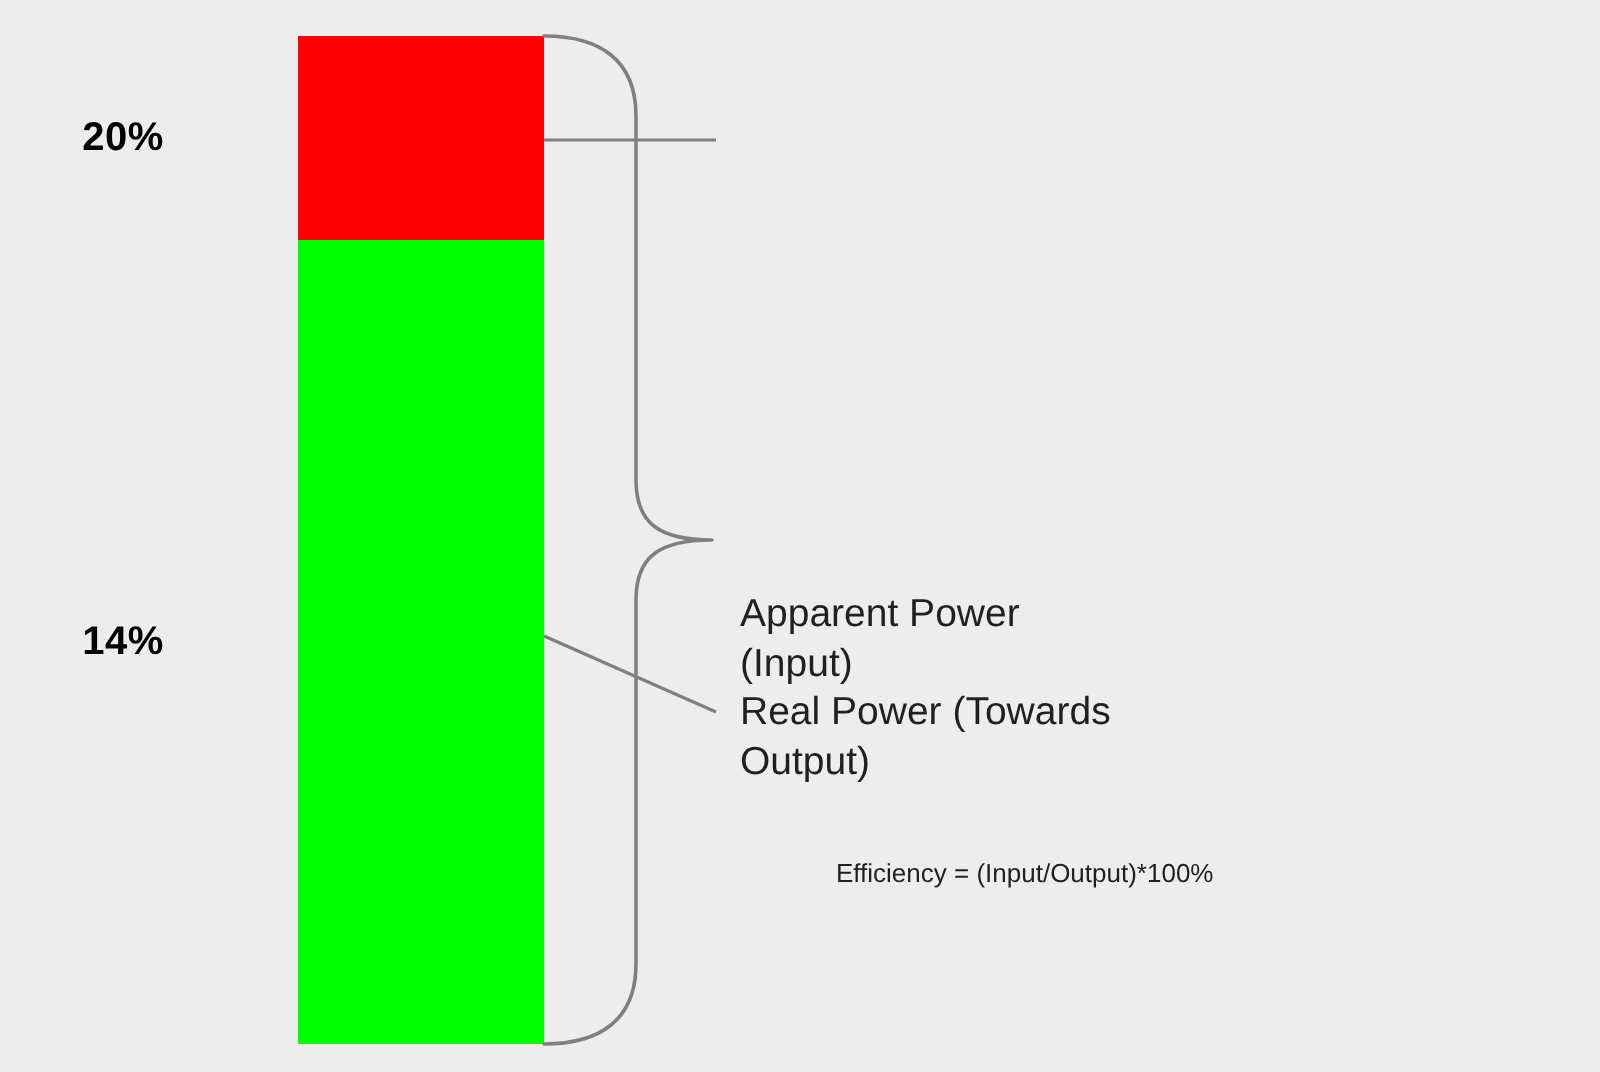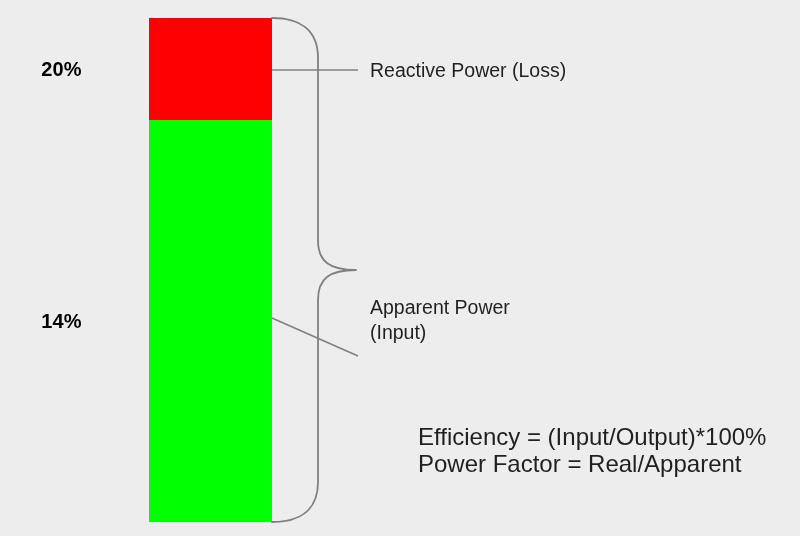--- a/index.html
+++ b/index.html
@@ -77,21 +77,21 @@
   }
   #callout-real {
     left: 370px;
     top: 344px;
   }
   
   #formula-block {
     position: absolute;
     left: 418px;
     top: 423px;
-    font-size: 24px;
+    font-size: 13px;
     line-height: 27px;
     color: #221f1f;
   }
   .formula-line {
     display: block;
     white-space: pre;
   }
 </style>
 </head>
 <body>
@@ -112,22 +112,22 @@
 
     <path d="M 272,18
              C 300,18 318,30 318,58
              L 318,240
              C 318,262 330,270 356,270
              C 330,270 318,278 318,300
              L 318,482
              C 318,510 300,522 272,522" fill="none" stroke="#808080" stroke-width="1.8" stroke-linecap="round" stroke-linejoin="round"></path>
   </svg>
 
-  <div class="callout" id="callout-reactive">Reactive Power (Loss)</div>
   <div class="callout" id="callout-apparent">Apparent Power
 (Input)</div>
+  <div class="callout" id="callout-real">Real Power (Towards
+Output)</div>
 
   <div id="formula-block">
     <span class="formula-line">Efficiency = (Input/Output)*100%</span>
-    <span class="formula-line">Power Factor = Real/Apparent</span>
   </div>
 
 </div>
 
 </body></html>

